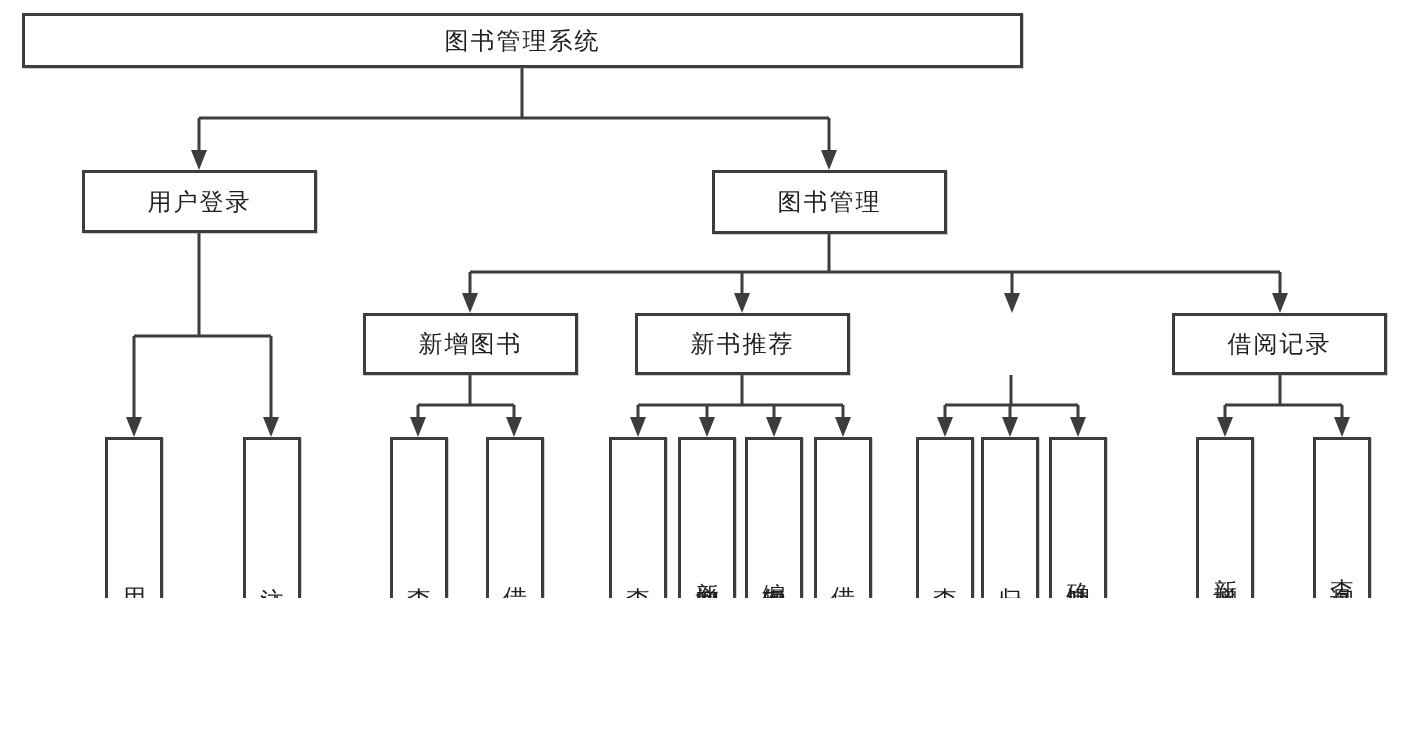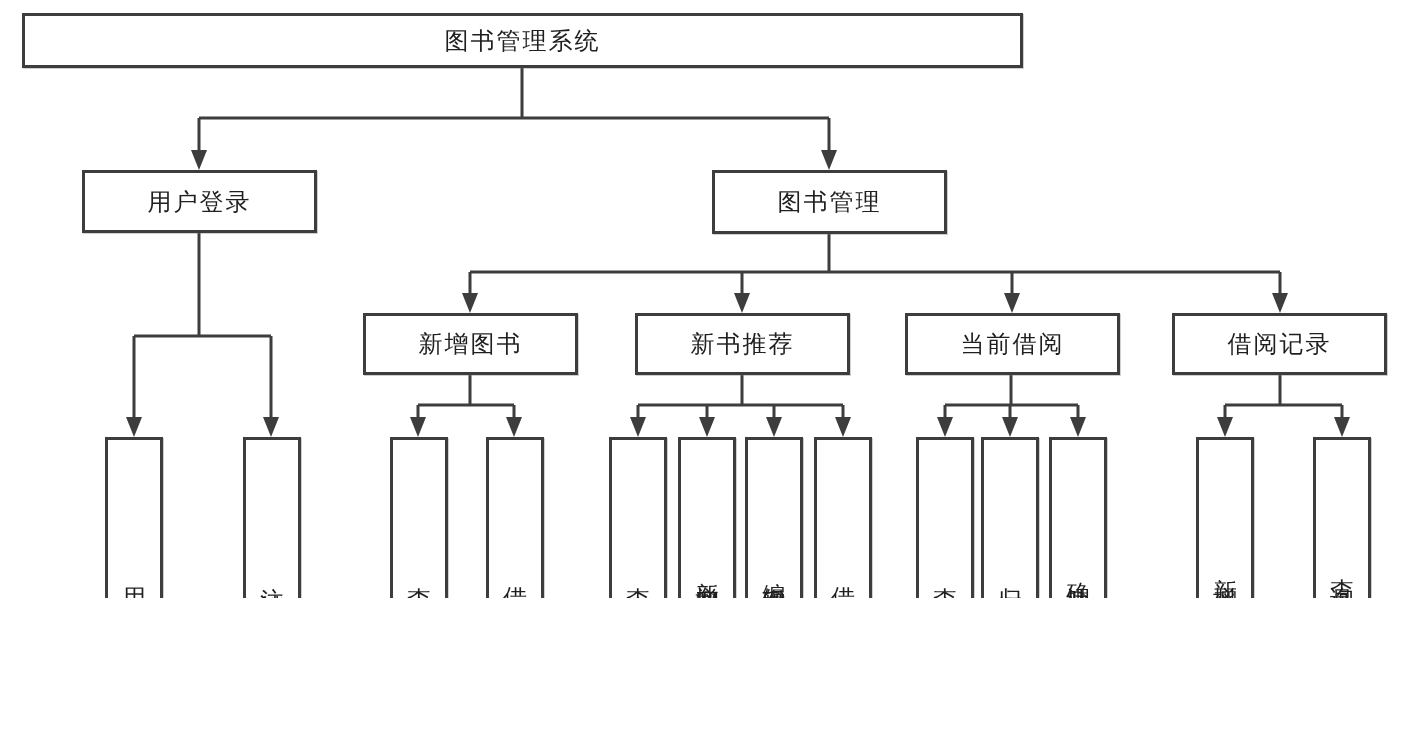--- a/index.html
+++ b/index.html
@@ -134,23 +134,20 @@
   <div class="node n-mgmt">
     <span class="label">图书管理</span>
   </div>
 
   <div class="node n-l3 n-recommend">
     <span class="label">新增图书</span>
   </div>
   <div class="node n-l3 n-borrowing">
     <span class="label">新书推荐</span>
   </div>
-  <div class="node n-l3 n-current">
-    <span class="label">当前借阅</span>
-  </div>
   <div class="node n-l3 n-records">
     <span class="label">借阅记录</span>
   </div>
 
   <div class="node leaf leaf-1">
     <span class="label leaf-label">用户登录</span>
   </div>
   <div class="node leaf leaf-2">
     <span class="label leaf-label">注销登录</span>
   </div>

